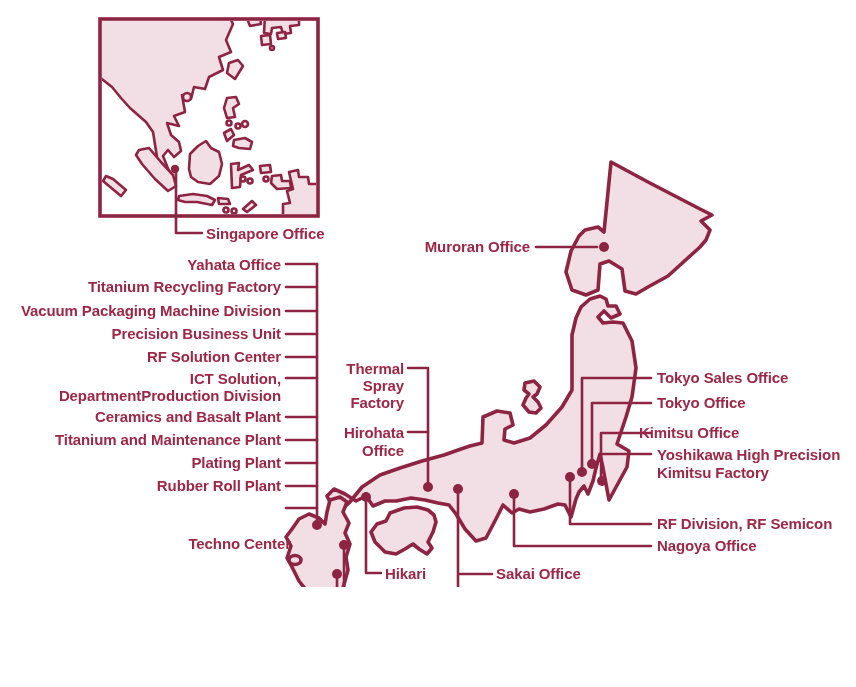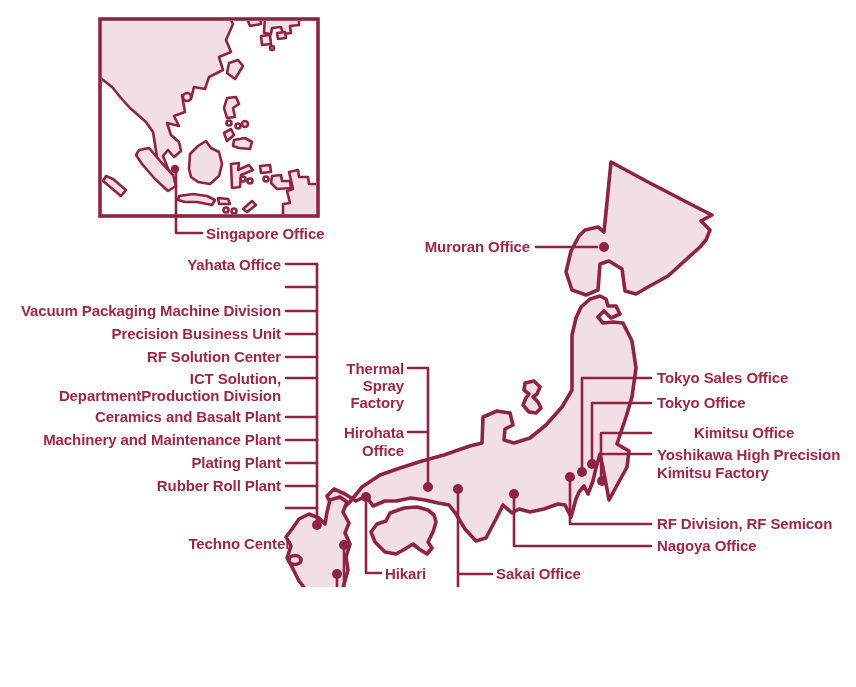--- a/index.html
+++ b/index.html
@@ -145,40 +145,41 @@
       <circle class="marker" cx="592" cy="464" r="5"></circle>
       <circle class="marker" cx="602" cy="481" r="5"></circle>
     </g>
   </svg>
 
   <div class="label" style="left:206px;top:225px;">Singapore Office</div>
 
   <div class="label ra" style="right:326px;top:238px;">Muroran Office</div>
 
   <div class="label ra" style="right:575px;top:256px;">Yahata Office</div>
+  <div class="label ra" style="right:575px;top:278px;">Titanium Recycling Factory</div>
   <div class="label ra" style="right:575px;top:302px;">Vacuum Packaging Machine Division</div>
   <div class="label ra" style="right:575px;top:325px;">Precision Business Unit</div>
   <div class="label ra" style="right:575px;top:348px;">RF Solution Center</div>
   <div class="label ra" style="right:575px;top:370px;margin-left:24px;">ICT Solution,
 DepartmentProduction Division</div>
   <div class="label ra" style="right:575px;top:408px;">Ceramics and Basalt Plant</div>
-  <div class="label ra" style="right:575px;top:431px;">Machinery and Maintenance Plant</div>
+  <div class="label ra" style="right:575px;top:431px;">Titanium and Maintenance Plant</div>
   <div class="label ra" style="right:575px;top:454px;">Plating Plant</div>
   <div class="label ra" style="right:575px;top:477px;">Rubber Roll Plant</div>
   <div class="label ra" style="right:565px;top:499px;margin-top:36px;">Techno Center</div>
 
   <div class="label ra" style="right:452px;top:360px;">Thermal
 Spray
 Factory</div>
   <div class="label ra" style="right:452px;top:424px;line-height:18px;">Hirohata
 Office</div>
 
   <div class="label" style="left:657px;top:369px;">Tokyo Sales Office</div>
   <div class="label" style="left:657px;top:394px;">Tokyo Office</div>
-  <div class="label" style="left:694px;top:424px;">Kimitsu Office</div>
+  <div class="label" style="left:639px;top:424px;">Kimitsu Office</div>
   <div class="label" style="left:657px;top:446px;line-height:18px;">Yoshikawa High Precision
 Kimitsu Factory</div>
   <div class="label" style="left:657px;top:515px;">RF Division, RF Semicon</div>
   <div class="label" style="left:657px;top:537px;">Nagoya Office</div>
 
   <div class="label" style="left:385px;top:564px;line-height:19px;">Hikari
 Office</div>
   <div class="label" style="left:496px;top:565px;">Sakai Office</div>
   <div class="label" style="left:388px;top:601px;">Oita Office</div>
 

